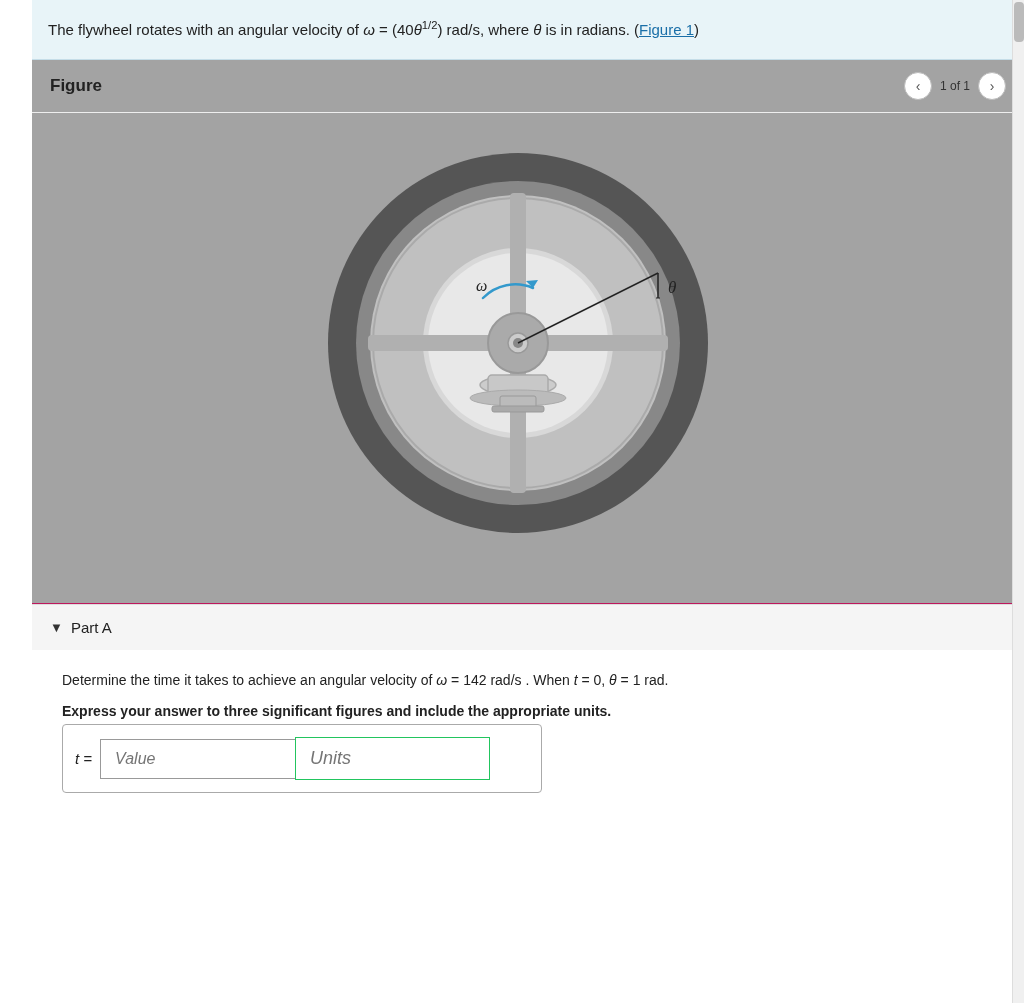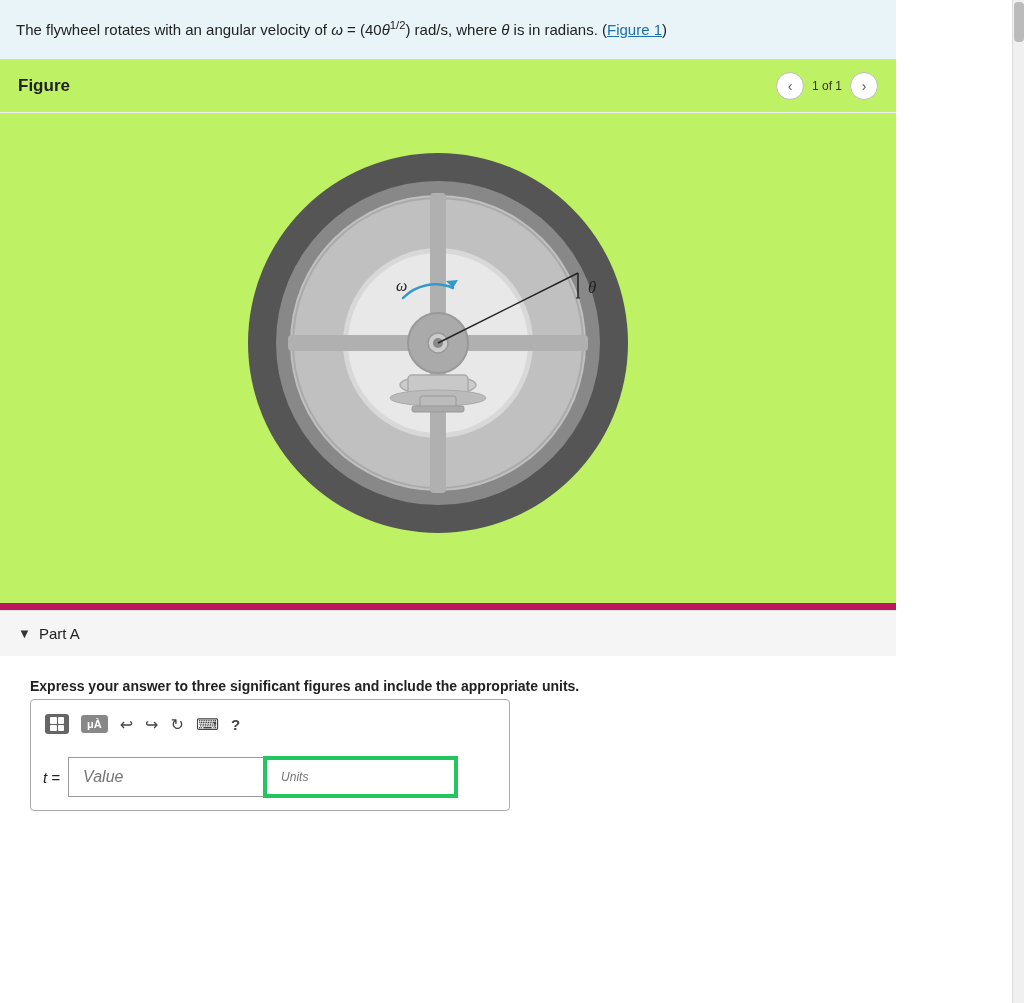--- a/index.html
+++ b/index.html
@@ -19,22 +19,22 @@
       font-size: 15px;
       color: #222;
       line-height: 1.5;
       min-height: 60px;
       display: flex;
       align-items: center;
     }
 
     
     .figure-section {
-      background: #bef264;
-      border-bottom: 7px solid #be185d;
+      background: #a3a3a3;
+      border-bottom: 1px solid #be185d;
       padding: 0;
     }
 
     .figure-header {
       display: flex;
       align-items: center;
       justify-content: space-between;
       padding: 12px 18px;
       border-bottom: 1px solid #eee;
     }
@@ -209,23 +209,23 @@
       padding: 10px 14px;
       font-size: 16px;
       font-style: italic;
       color: #bbb;
       width: 195px;
       outline: none;
       background: #fff;
     }
 
     .units-input {
-      border: 4px solid #22c55e;
+      border: 1px solid #22c55e;
       padding: 10px 14px;
-      font-size: 12px;
+      font-size: 18px;
       font-style: italic;
       color: #bbb;
       width: 195px;
       outline: none;
       background: #fff;
     }
 
     
     .scrollbar {
       position: absolute;
@@ -240,21 +240,22 @@
     .scrollbar-thumb {
       width: 10px;
       height: 40px;
       background: #bbb;
       border-radius: 4px;
       margin: 2px auto;
     }
 
     .outer-wrap {
       position: relative;
-      width: 896px;
+      width: 1024px;
+      padding-left: 32px;
     }
 
     sup {
       font-size: 0.75em;
     }
   </style>
 </head>
 <body>
 
 <div class="outer-wrap">
@@ -314,51 +315,27 @@
       </svg>
     </div>
   </div>
 
   <div class="part-section">
     <span class="part-toggle">▼</span>
     <span class="part-label">Part A</span>
   </div>
 
   <div class="part-content">
+    <p class="part-description">
+      Determine the time it takes to achieve an angular velocity of <em>ω</em> = 142 rad/s . When <em>t</em> = 0, <em>θ</em> = 1 rad.
+    </p>
     <p class="part-instruction">Express your answer to three significant figures and include the appropriate units.</p>
 
     <div class="answer-box">
 
-      <div class="answer-toolbar">
-
-        <button class="toolbar-btn" title="Math templates">
-          <span style="display:inline-flex;align-items:center;background:#666;border-radius:3px;padding:3px 5px;gap:2px;">
-            <span style="display:inline-grid;grid-template-columns:1fr 1fr;gap:1px;width:14px;height:14px;">
-              <span style="background:#fff;border-radius:1px;"></span>
-              <span style="background:#fff;border-radius:1px;"></span>
-              <span style="background:#fff;border-radius:1px;"></span>
-              <span style="background:#fff;border-radius:1px;"></span>
-            </span>
-          </span>
-        </button>
-
-        <button class="toolbar-btn" title="Units">
-          <span style="background:#888;color:#fff;border-radius:3px;padding:3px 6px;font-size:11px;font-weight:bold;">μÀ</span>
-        </button>
-
-        <button class="toolbar-btn toolbar-arrow" title="Undo">↩</button>
-
-        <button class="toolbar-btn toolbar-arrow" title="Redo">↪</button>
-
-        <button class="toolbar-btn toolbar-refresh" title="Reset">↻</button>
-
-        <button class="toolbar-btn toolbar-keyboard" title="Keyboard">⌨</button>
-
-        <button class="toolbar-btn toolbar-help" title="Help">?</button>
-      </div>
 
       <div class="answer-input-row">
         <span class="t-label"><em>t</em> =</span>
         <input class="value-input" type="text" placeholder="Value" style="">
         <input class="units-input" type="text" placeholder="Units" style="">
       </div>
     </div>
   </div>
 
   <div class="scrollbar" style="position:fixed;right:0;top:0;height:100%;">

